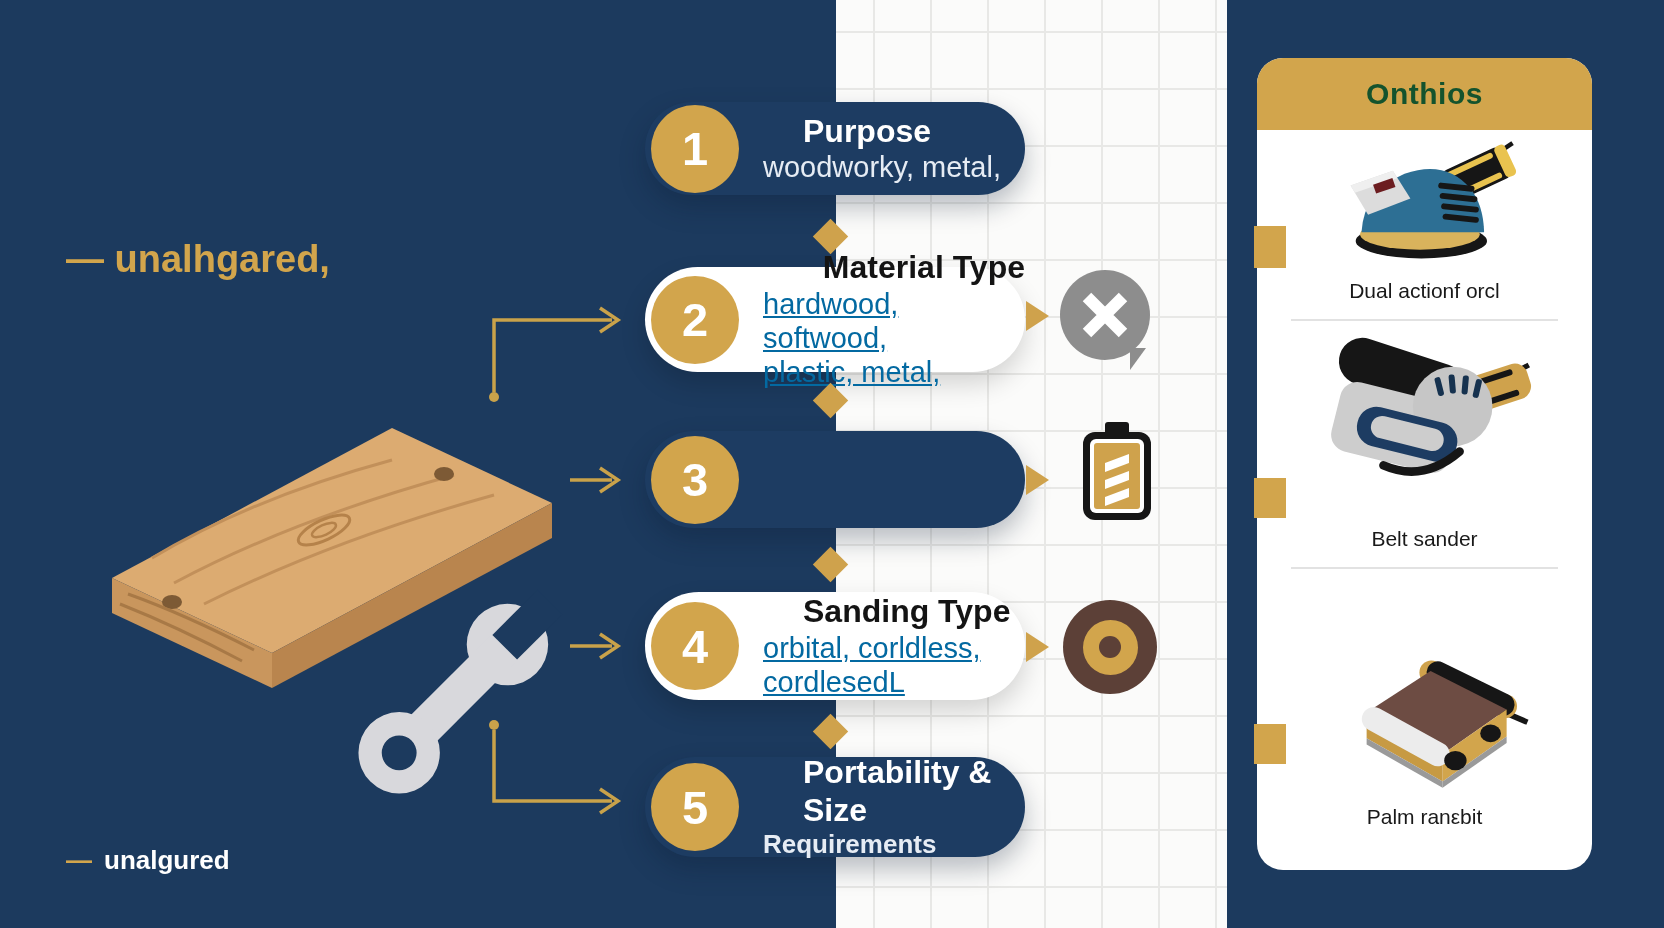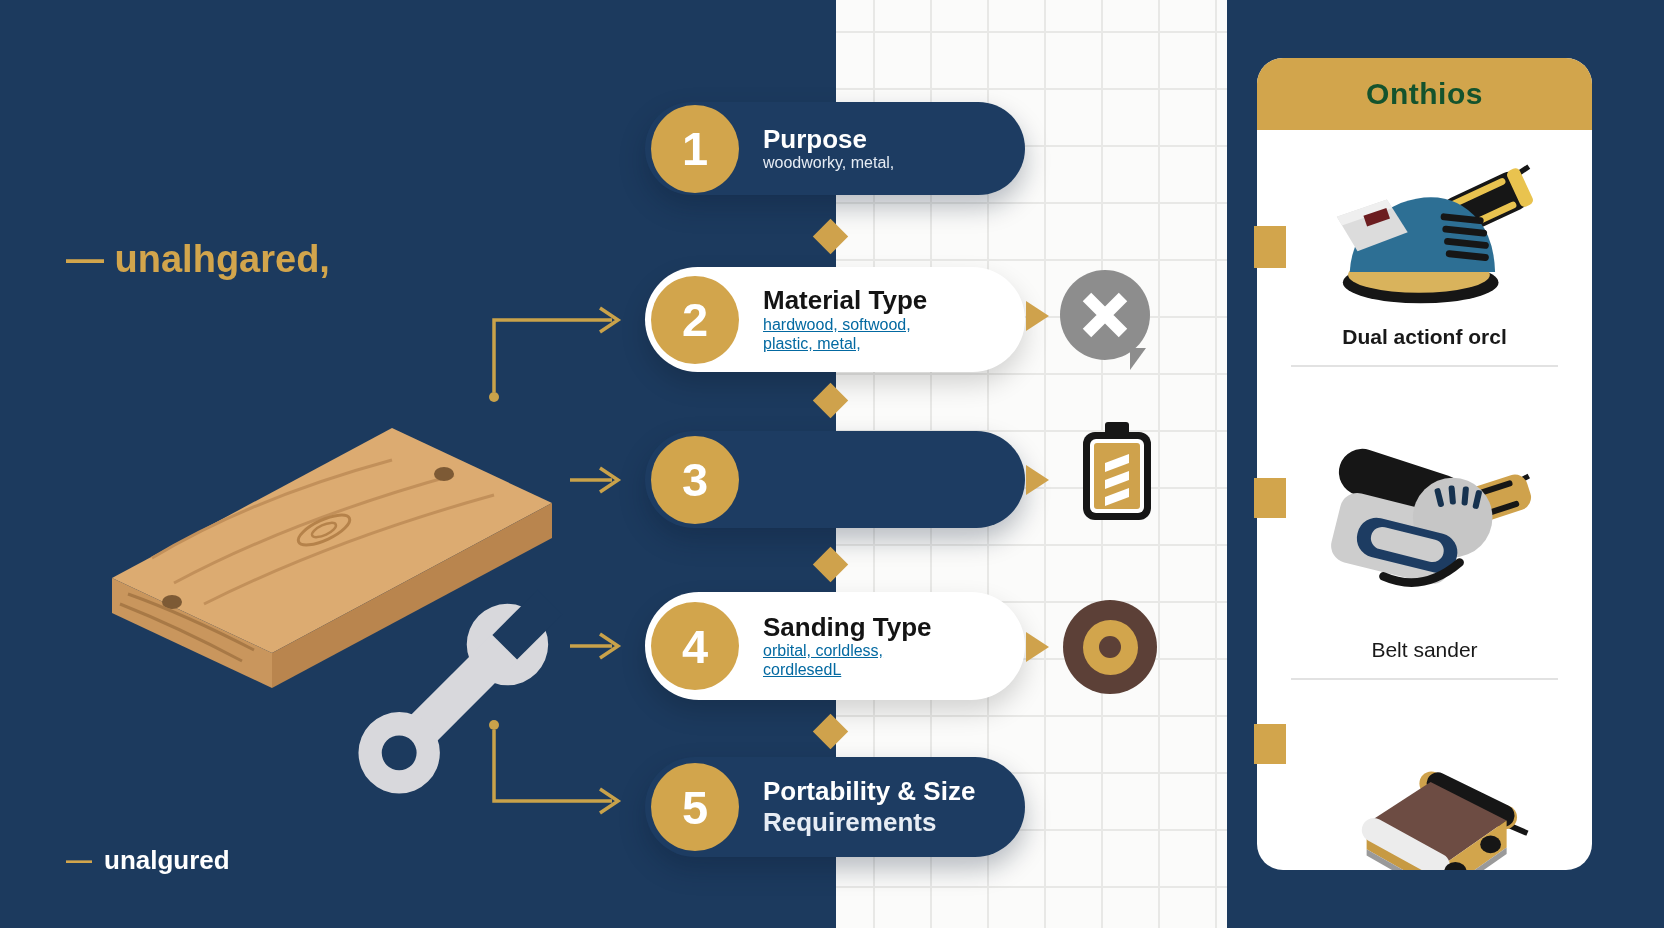--- a/index.html
+++ b/index.html
@@ -38,22 +38,22 @@
   .pill.navy  { background:#1d3c62; box-shadow:0 12px 26px rgba(10,25,45,.28); }
   .pill.white { background:#fff;    box-shadow:0 12px 26px rgba(0,0,0,.16); }
   .p1 { top:102px; height:93px; }
   .p2 { top:267px; height:105px; }
   .p3 { top:431px; height:97px; }
   .p4 { top:592px; height:108px; }
   .p5 { top:757px; height:100px; }
   .num { flex:none; width:88px; height:88px; border-radius:50%; background:#d2a54c;
          color:#fff; font-size:47px; font-weight:700; display:flex; align-items:center; justify-content:center; }
   .pill-text { display:flex; flex-direction:column; line-height:1.18; }
-  .pill-title { font-size:26px; font-weight:700; }
-  .pill-line  { font-size:16px; }
+  .pill-title { font-size:32px; font-weight:700;margin-left:40px; }
+  .pill-line  { font-size:29px; }
   .pill.navy  .pill-title { color:#fff; }
   .pill.navy  .pill-line  { color:#e6ecf4; }
   .pill.white .pill-title { color:#141414;text-align:right; }
   .pill.white .pill-line  { color:#0369a1;text-decoration:underline; }
   .pill-line.bold-line { font-weight:700; font-size:26px; color:#fff; }
   .pill-fine { font-size:9px; letter-spacing:1.6px; color:rgba(255,255,255,.75); margin-top:3px; }
   .pill-fine:empty, .pill-line:empty { display:none; }
 
   
   .diamond { position:absolute; width:25px; height:25px; background:#cfa24c; transform:rotate(45deg); }
@@ -74,21 +74,21 @@
                display:flex; align-items:center; justify-content:center; }
   .disc-hole { width:22px; height:22px; border-radius:50%; background:#5c4037; }
 
   
   .panel { position:absolute; left:1257px; top:58px; width:335px; height:812px;
            background:#fff; border-radius:26px; overflow:hidden; }
   .panel-header { height:72px; background:#d2a54c; color:#14532d; font-size:30px; font-weight:700;
                   letter-spacing:.5px; display:flex; align-items:center; justify-content:center; }
   .product { display:flex; flex-direction:column; align-items:center; justify-content:flex-end;
              gap:14px; padding-bottom:16px; }
-  .prod1 { height:235px;font-weight:bold; } .prod2 { height:311px;gap:40px; } .prod3 { height:276px; }
+  .prod1 { height:189px; } .prod2 { height:246px;gap:40px; } .prod3 { height:276px; }
   .product-label { font-size:21px; color:#191919; }
   .divider { height:2px; background:#e2e2e2; margin:0 34px; }
   .tab { position:absolute; left:1254px; width:32px; background:#d2a54c; }
   .tab1 { top:226px; height:42px; } .tab2 { top:478px; height:40px; } .tab3 { top:724px; height:40px; }
 </style>
 </head>
 <body>
 
 <div class="canvas">
 

